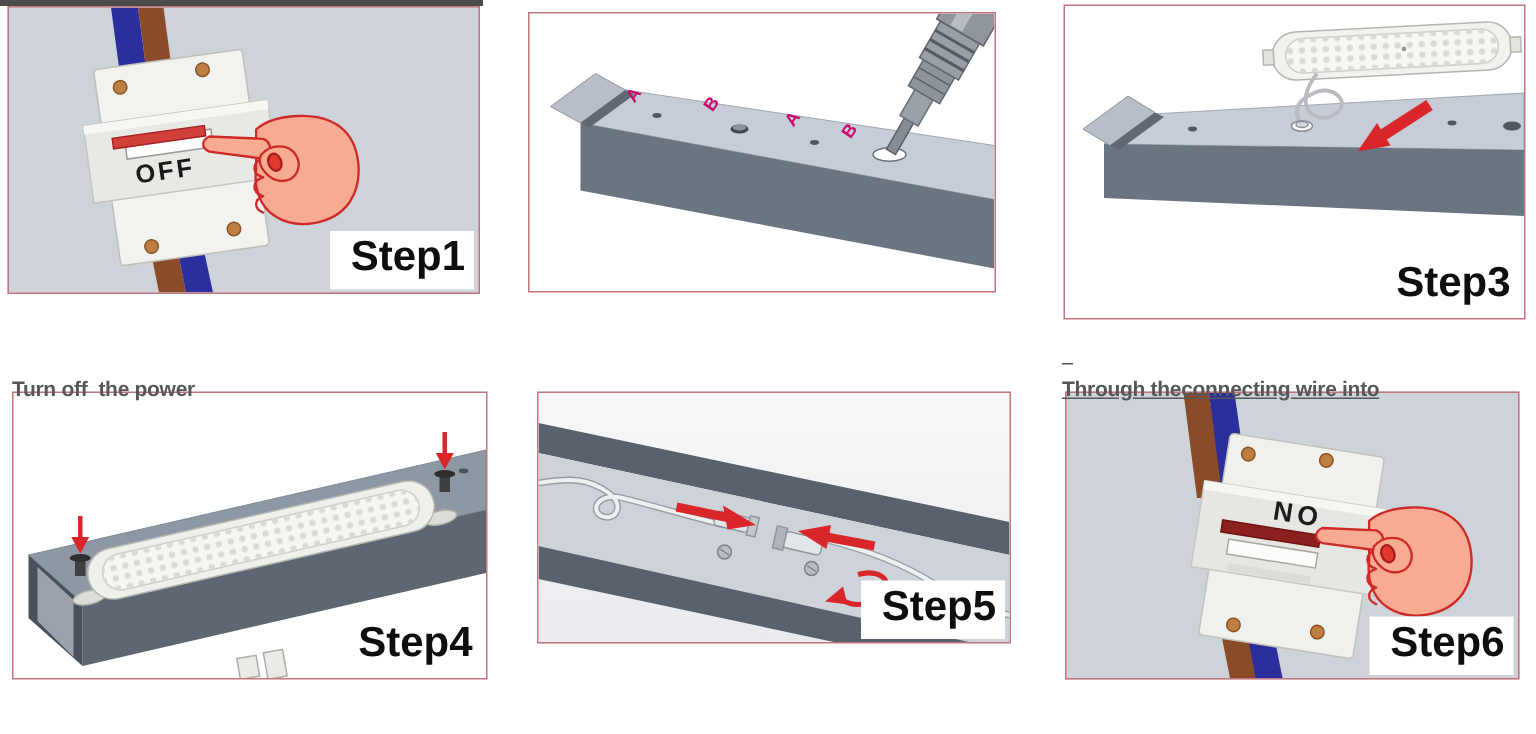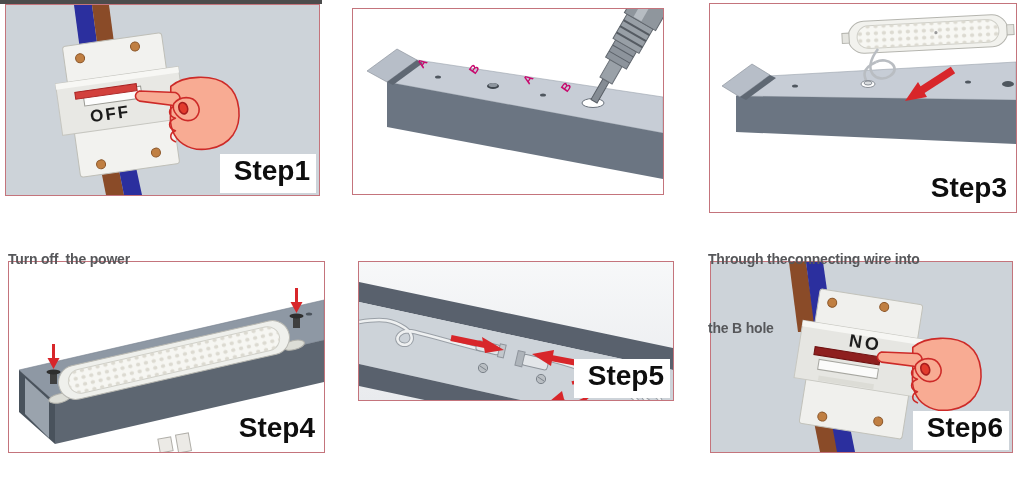--- a/index.html
+++ b/index.html
@@ -9,34 +9,34 @@
   }
   .topbar{position:absolute;left:0;top:0;width:322px;height:4px;background:#4c4c4c;}
   .panel{position:absolute;border:1px solid #c4747c;box-sizing:border-box;overflow:hidden;background:#fff;}
   .panel svg{position:absolute;left:0;top:0;display:block;}
   .panel-bg-switch{background:#cdd3d9;}
   .panel-bg-grad{background:linear-gradient(180deg,#f7f8f9 0%,#e9ebee 100%);}
   #panel1{left:5px;top:4px;width:315px;height:192px;}
   #panel2{left:352px;top:8px;width:312px;height:187px;}
   #panel3{left:709px;top:3px;width:308px;height:210px;}
   #panel4{left:8px;top:261px;width:317px;height:192px;}
-  #panel5{left:358px;top:261px;width:316px;height:140px;}
+  #panel5{left:358px;top:261px;width:316px;height:168px;}
   #panel6{left:710px;top:261px;width:303px;height:192px;}
   .step{
     position:absolute;right:3px;bottom:2px;z-index:5;
     font-size:28px;font-weight:bold;color:#0e0e0e;line-height:32px;
     background:#ffffff;padding:1px 6px 6px 14px;
   }
   .caption{
     position:absolute;font-size:14px;font-weight:bold;color:#56575a;
     line-height:23px;white-space:pre;letter-spacing:-0.2px;
   }
   #cap1{left:8px;top:202px;}
   #cap2{left:350px;top:202px;}
-  #cap3{left:708px;top:202px;}
+  #cap3{left:708px;top:202px;text-decoration:underline;}
   #cap4{left:10px;top:459px;}
   #cap5{left:346px;top:461px;}
   #cap6{left:711px;top:457px;}
 </style>
 </head>
 <body>
 
 <svg width="0" height="0" style="position:absolute" aria-hidden="true">
   <defs>
     <pattern id="led-dots" patternUnits="userSpaceOnUse" width="8" height="7">
@@ -267,21 +267,20 @@
   <div class="step">Step6</div>
 </div>
 
 <div class="caption" id="cap1">
   <span style="display:block">Turn off  the power</span>
 </div>
 <div class="caption" id="cap2">
 </div>
 <div class="caption" id="cap3">
   <span style="display:block">Through theconnecting wire into</span>
-  <span style="display:block">the B hole</span>
 </div>
 <div class="caption" id="cap4">
   
 </div>
 <div class="caption" id="cap5">
   
 </div>
 <div class="caption" id="cap6">
   
 </div>

